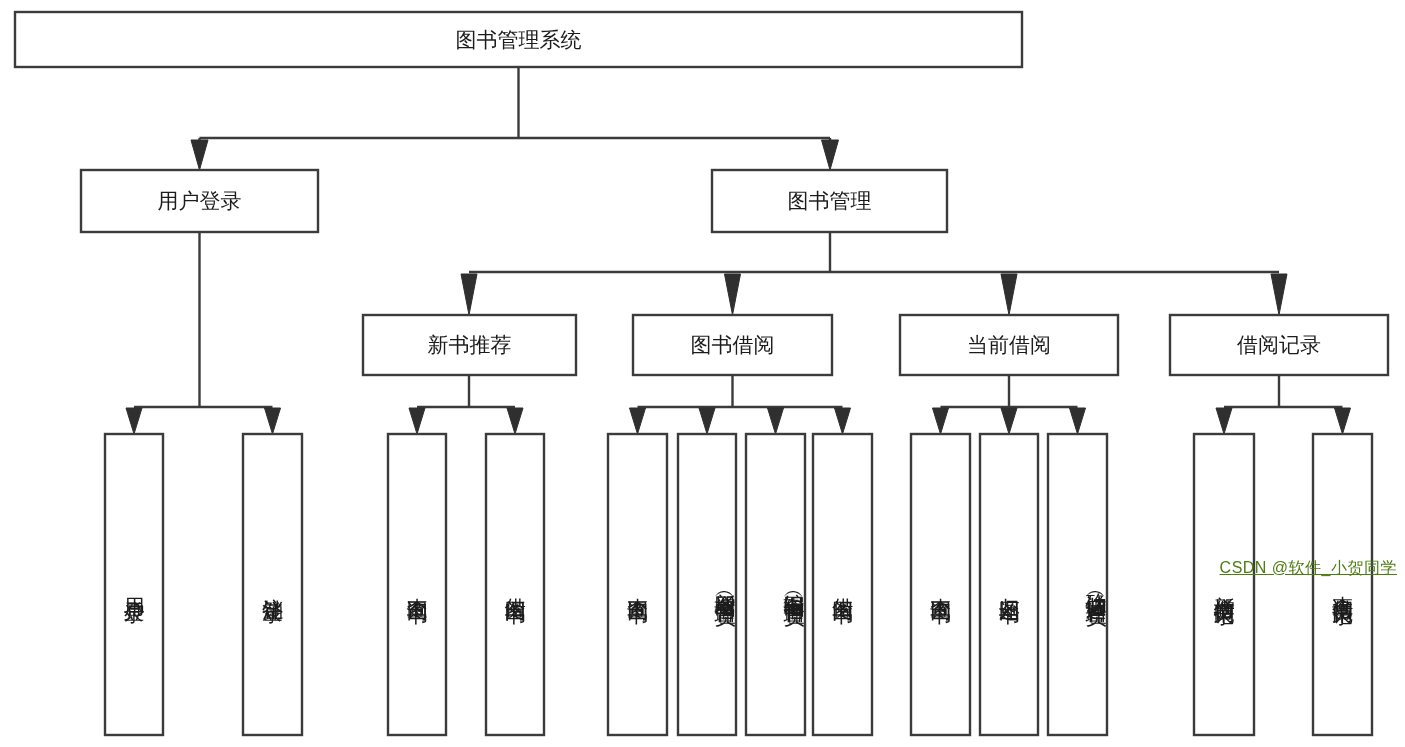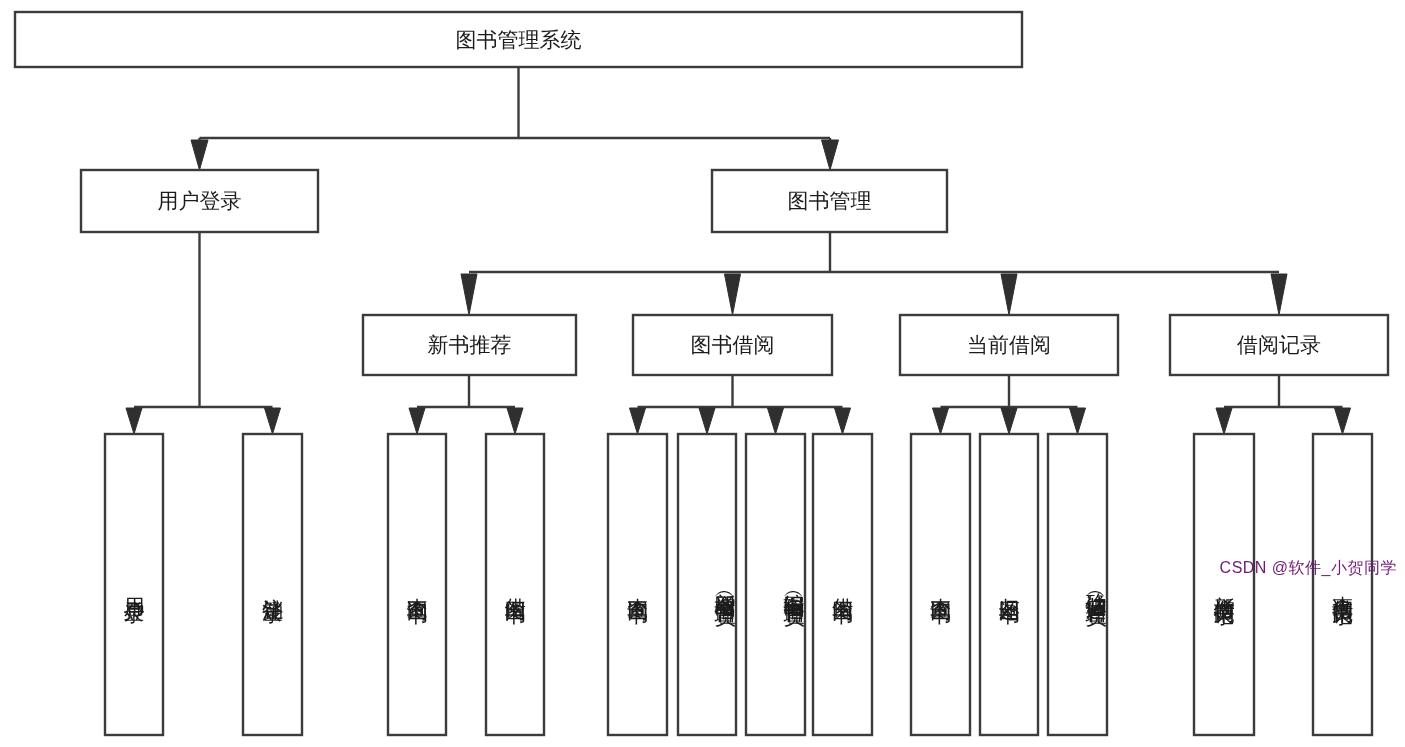--- a/index.html
+++ b/index.html
@@ -64,23 +64,24 @@
     letter-spacing: 2px;
     pointer-events: none;
     user-select: none;
   }
   .watermark {
     position: absolute;
     right: 8px;
     bottom: 4px;
     font-family: "Liberation Sans", "DejaVu Sans", sans-serif;
     font-size: 16px;
-    color: #701a75;
+    color: #4d7c0f;
     letter-spacing: 0.5px;
     white-space: nowrap;
+    text-decoration: underline;
   }
 </style>
 </head>
 <body>
 
 <div id="diagram-root">
 
   <svg id="flow-svg" viewBox="0 0 1405 747">
 
     <g>

